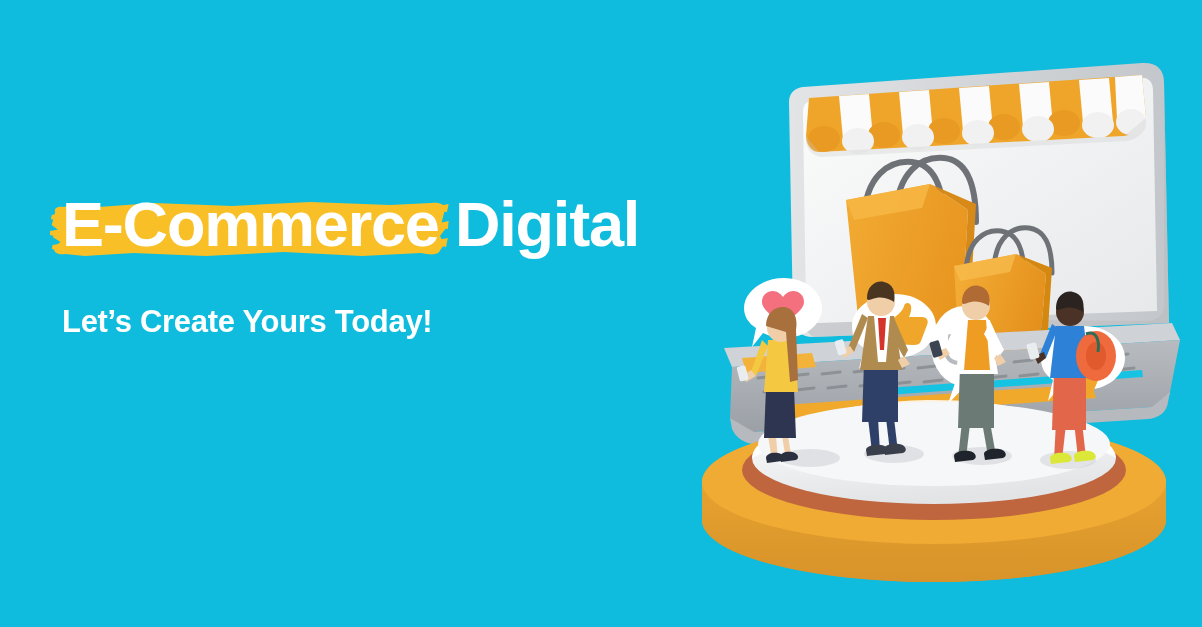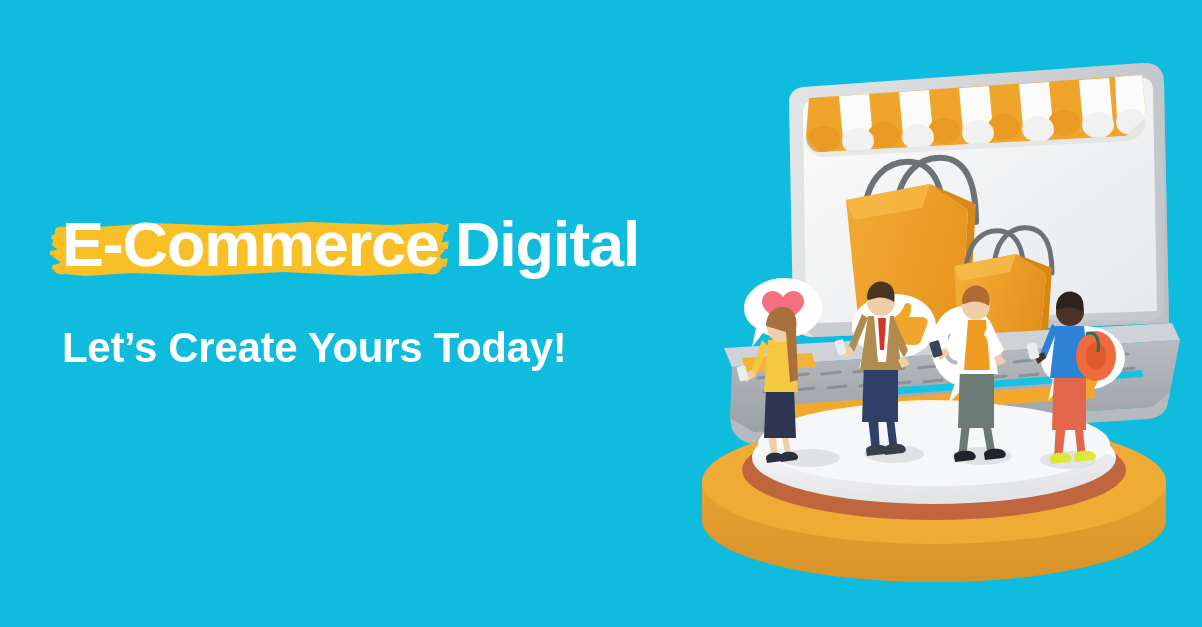--- a/index.html
+++ b/index.html
@@ -12,21 +12,21 @@
   #banner {
     position:absolute; inset:0;
     width:1202px; height:627px;
     background:#0fbcdd;
     overflow:hidden;
   }
 
   
   #copy {
     position:absolute;
-    left:62px; top:212px;
+    left:62px; top:192px;
     width:700px;
   }
   .headline {
     font-size:63px;
     font-weight:bold;
     line-height:1.02;
     color:#ffffff;
     letter-spacing:-1.2px;
     white-space:nowrap;
   }
@@ -43,21 +43,21 @@
     left:-12px; top:6px;
     width:calc(100% + 22px);
     height:62px;
     z-index:-1;
     pointer-events:none;
   }
   .hl-word { position:relative; z-index:2; }
 
   .subhead {
     margin-top:48px;
-    font-size:42px;
+    font-size:31px;
     font-weight:bold;
     color:#ffffff;
     letter-spacing:-0.3px;
     white-space:nowrap;
   }
 
   
   #art {
     position:absolute;
     left:672px; top:40px;

